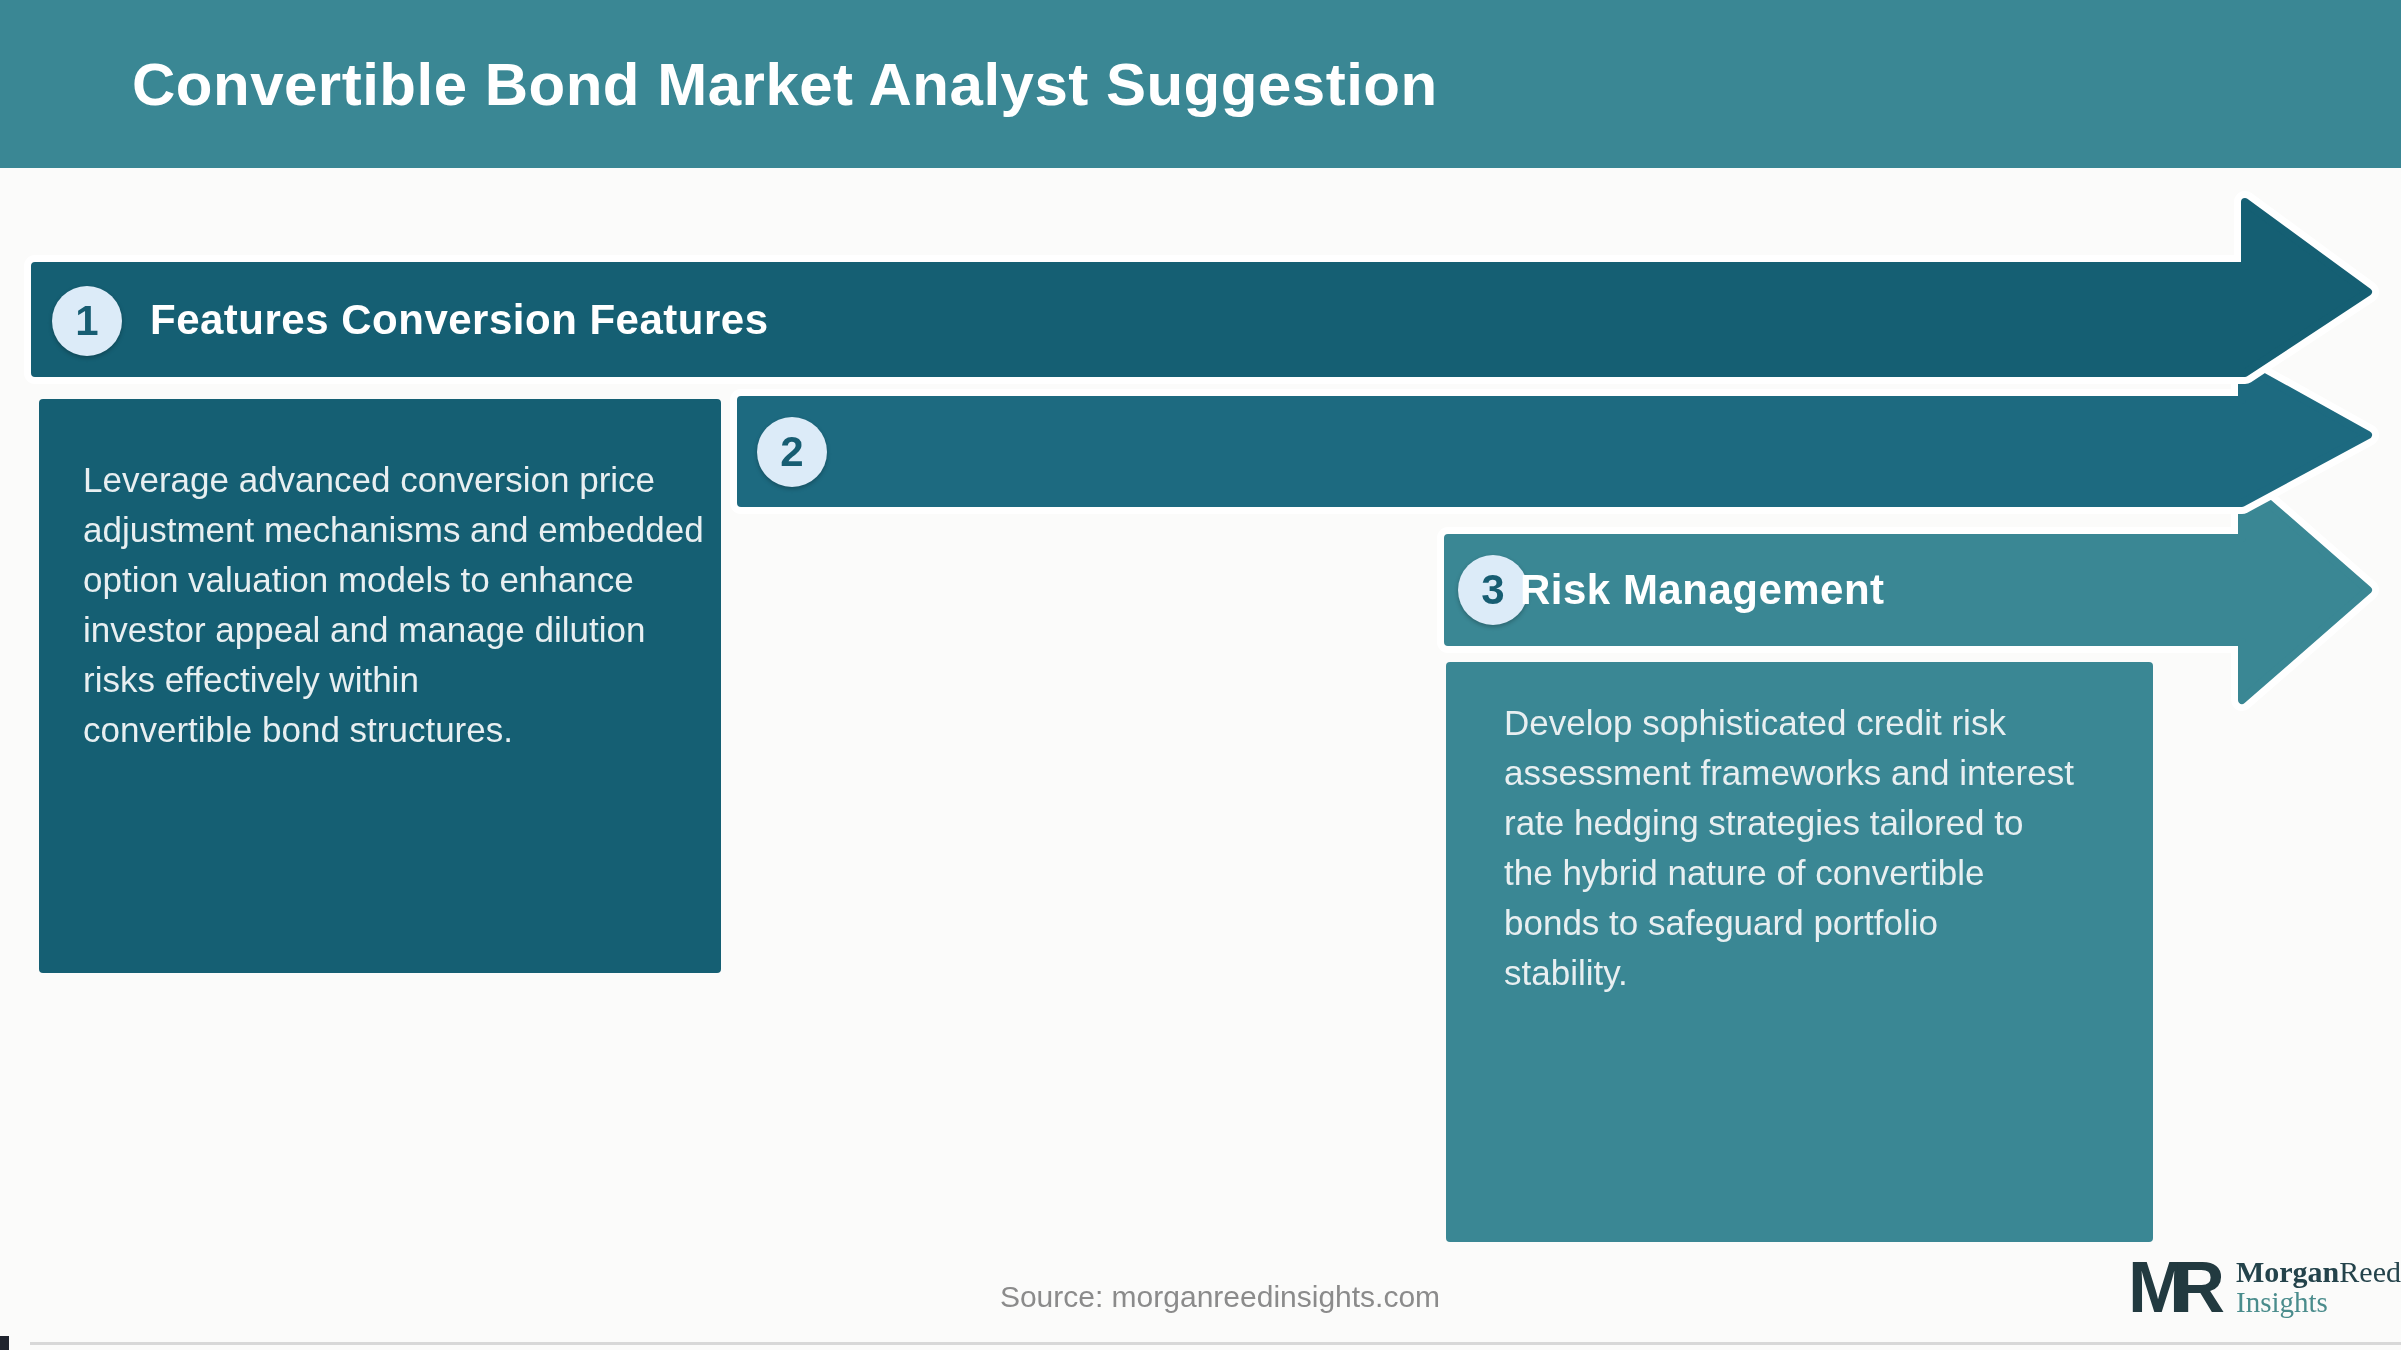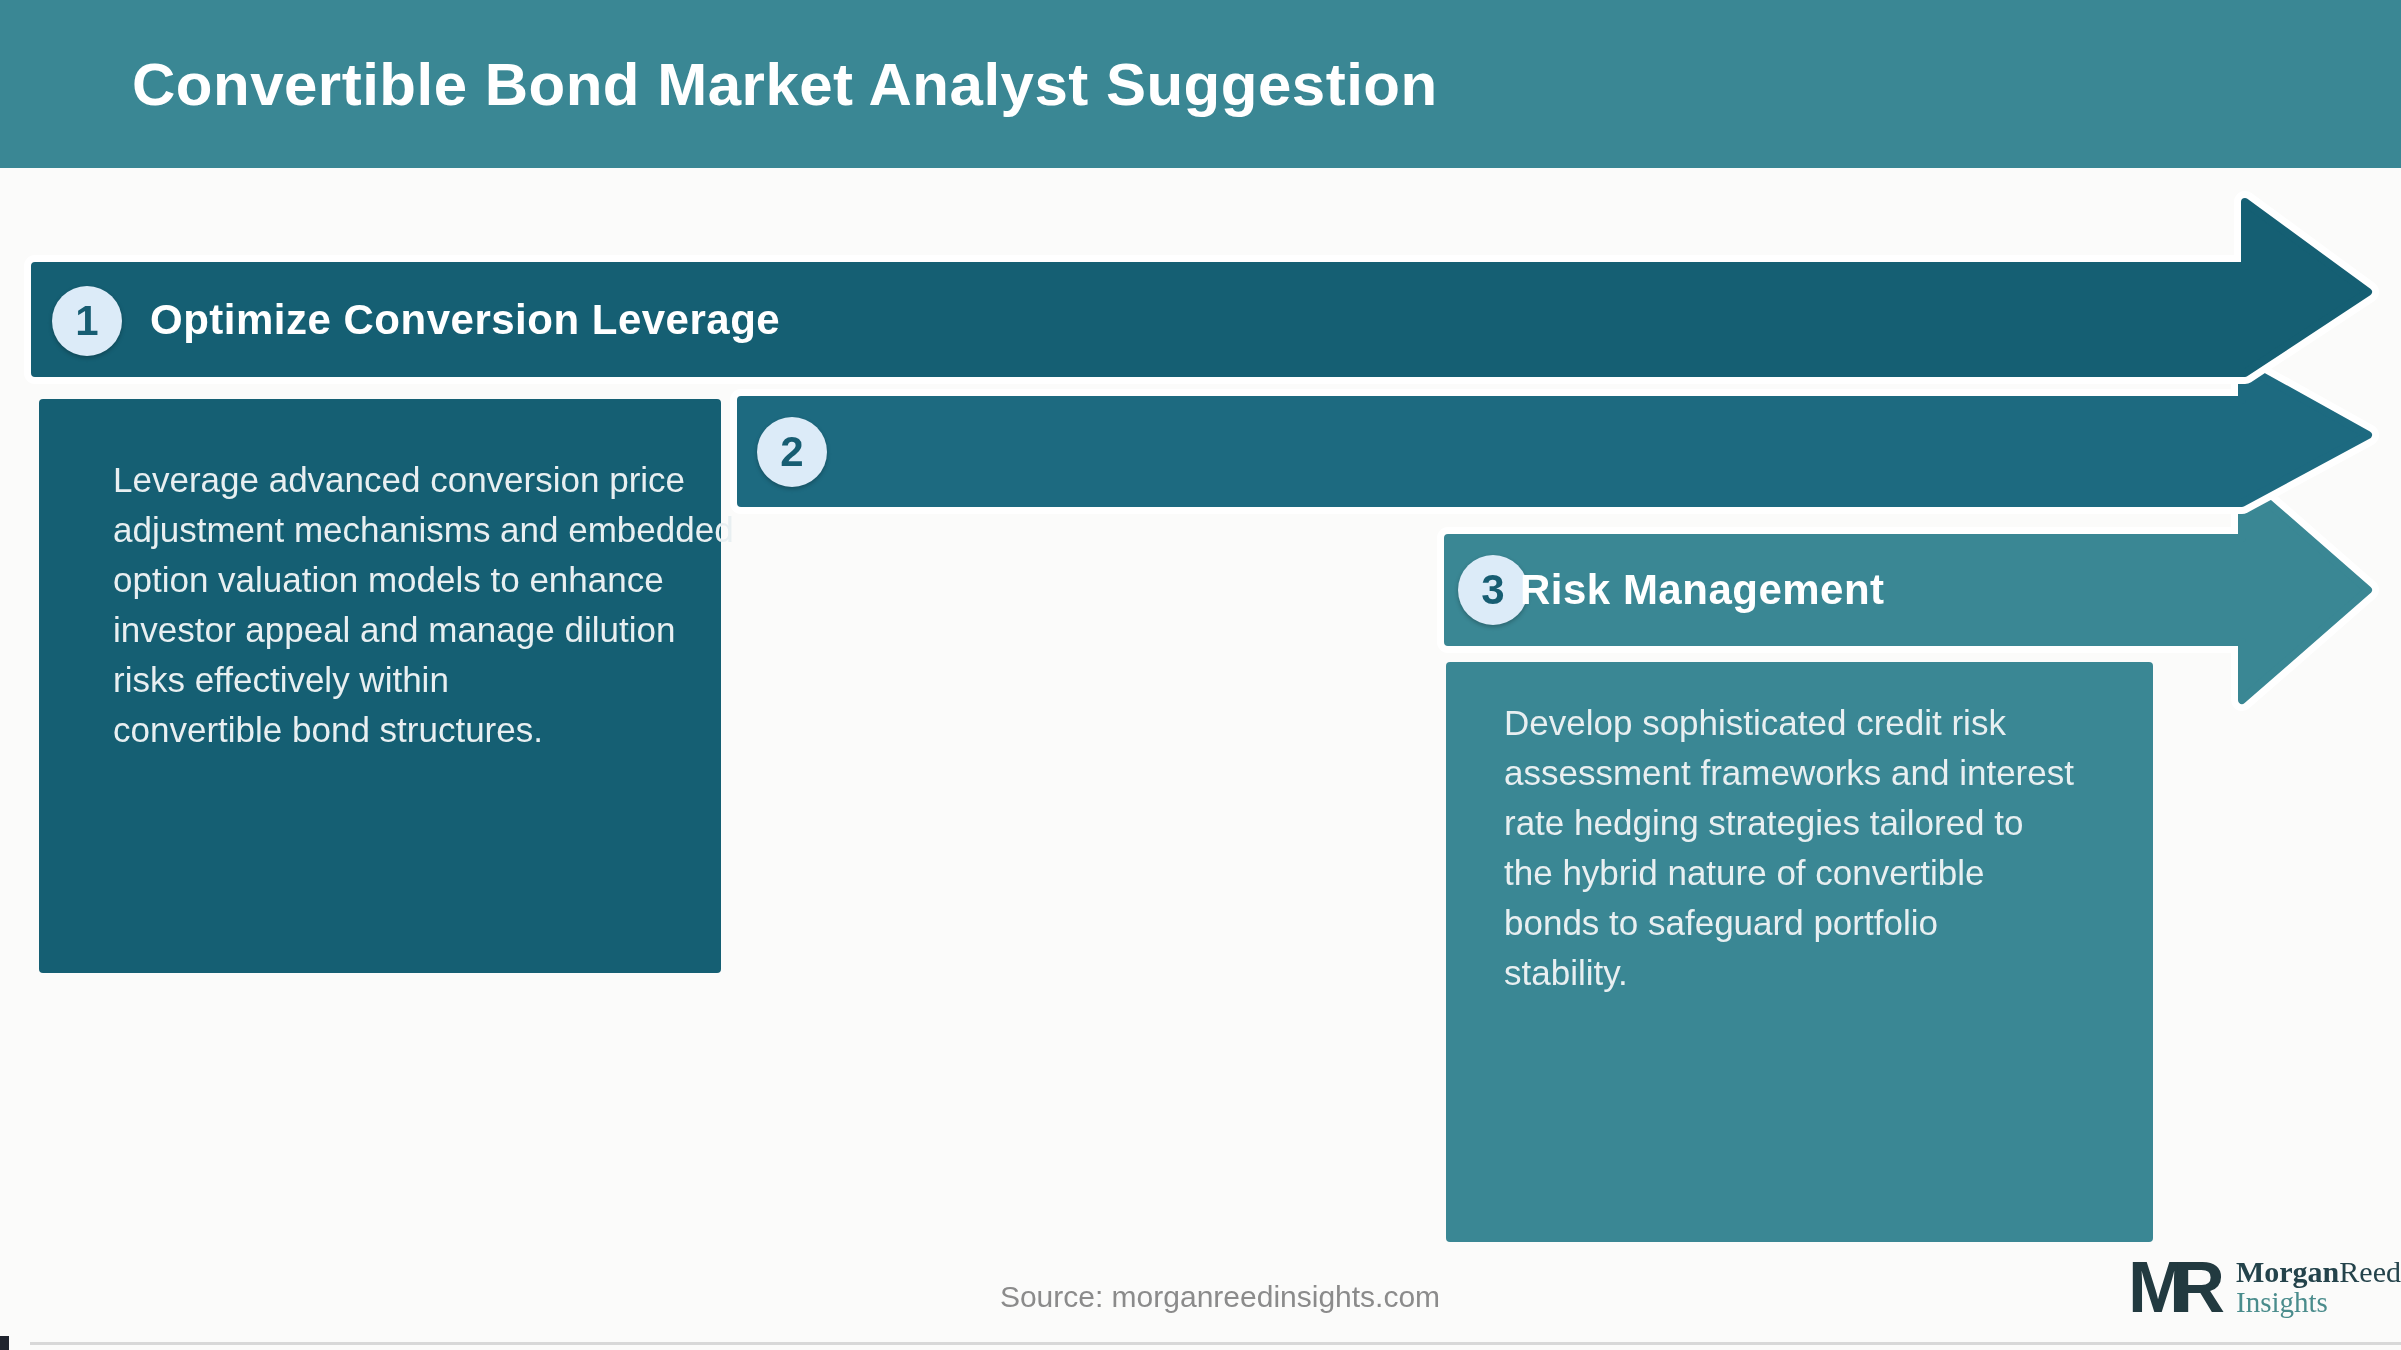--- a/index.html
+++ b/index.html
@@ -27,21 +27,21 @@
   
   .panel{position:absolute;border-radius:4px;}
   .panel-1{left:39px;top:399px;width:682px;height:574px;background:#155F73;}
   .panel-2{left:744px;top:528px;width:686px;height:583px;background:#1D6A80;}
   .panel-3{left:1446px;top:662px;width:707px;height:580px;background:#3A8794;}
   .panel p{
     margin:0;position:absolute;
     color:#E8EFF1;font-size:35px;line-height:50px;font-weight:400;
     white-space:pre-line;width:660px;
   }
-  .desc-1{left:74px;top:56px;}
+  .desc-1{left:44px;top:56px;}
   .desc-2{left:56px;top:62px;}
   .desc-3{left:58px;top:36px;}
   
   .step-label{
     position:absolute;display:flex;align-items:center;
   }
   .step-label-1{left:150px;top:266px;height:107px;}
   .step-label-2{left:858px;top:400px;height:103px;}
   .step-label-3{left:1520px;top:538px;height:104px;}
   .step-heading{
@@ -120,21 +120,21 @@
   </g>
 </svg>
 
 <div class="title-bar">
   <div class="page-title">Convertible Bond Market Analyst Suggestion</div>
 </div>
 
 <div class="labels-layer">
   <div class="num-badge badge-1">1</div>
   <div class="step-label step-label-1">
-    <span class="step-heading">Optimize Conversion Leverage</span>
+    <span class="step-heading">Features Conversion Features</span>
   </div>
 
   <div class="num-badge badge-2">2</div>
 
   <div class="num-badge badge-3">3</div>
   <div class="step-label step-label-3">
     <span class="step-heading">Risk Management</span>
   </div>
 </div>
 

